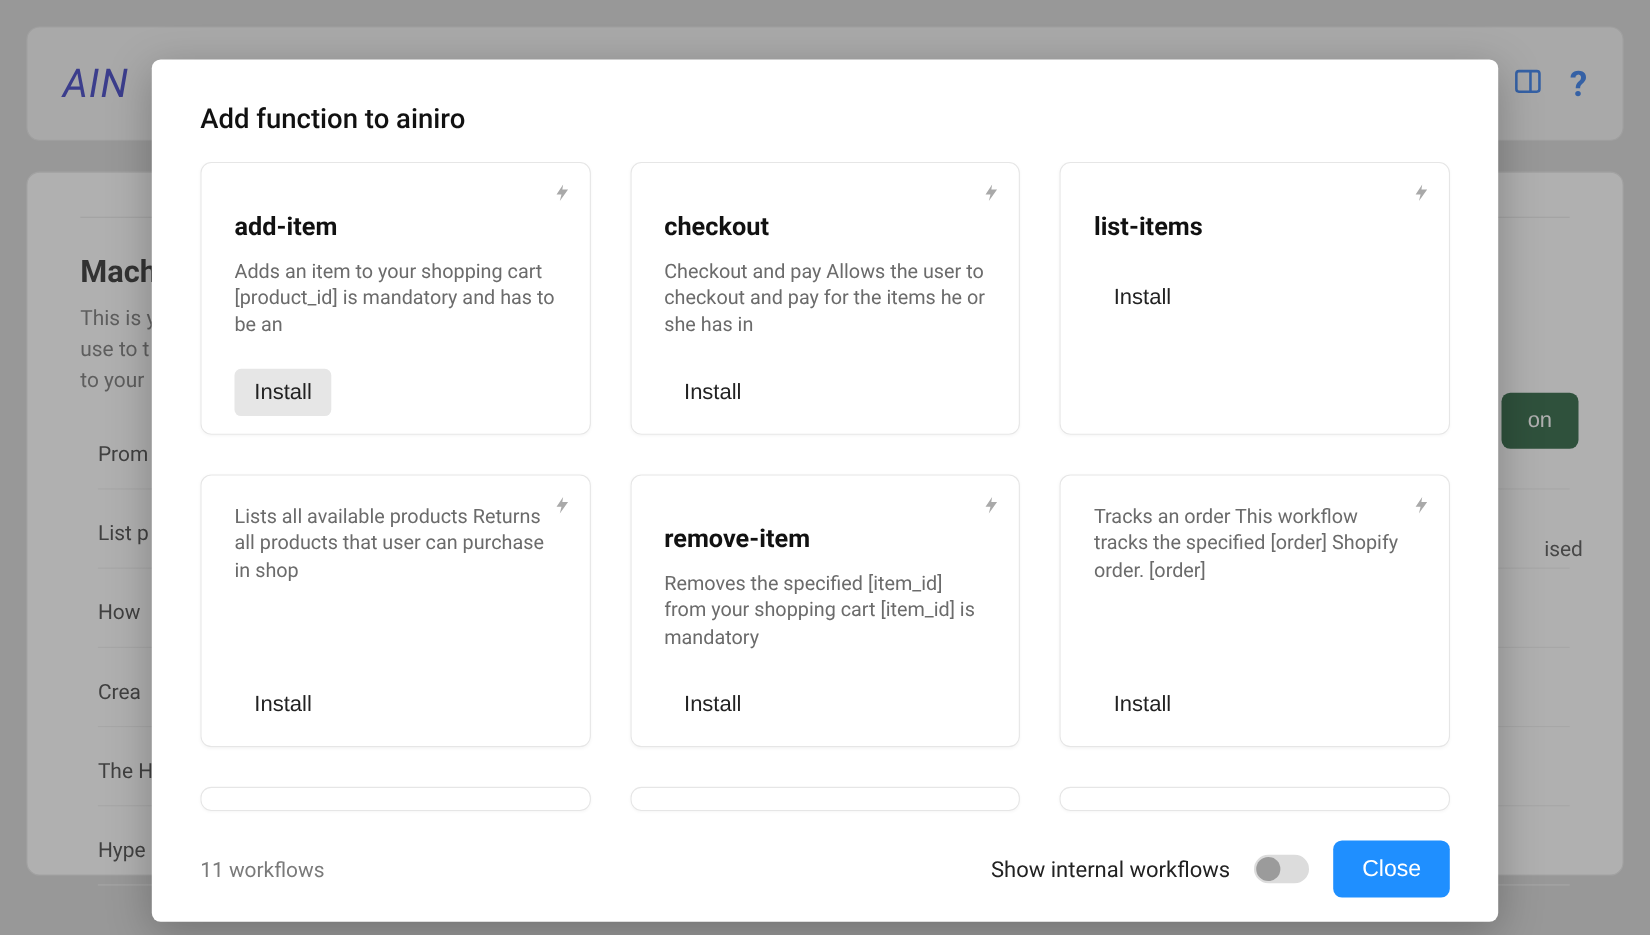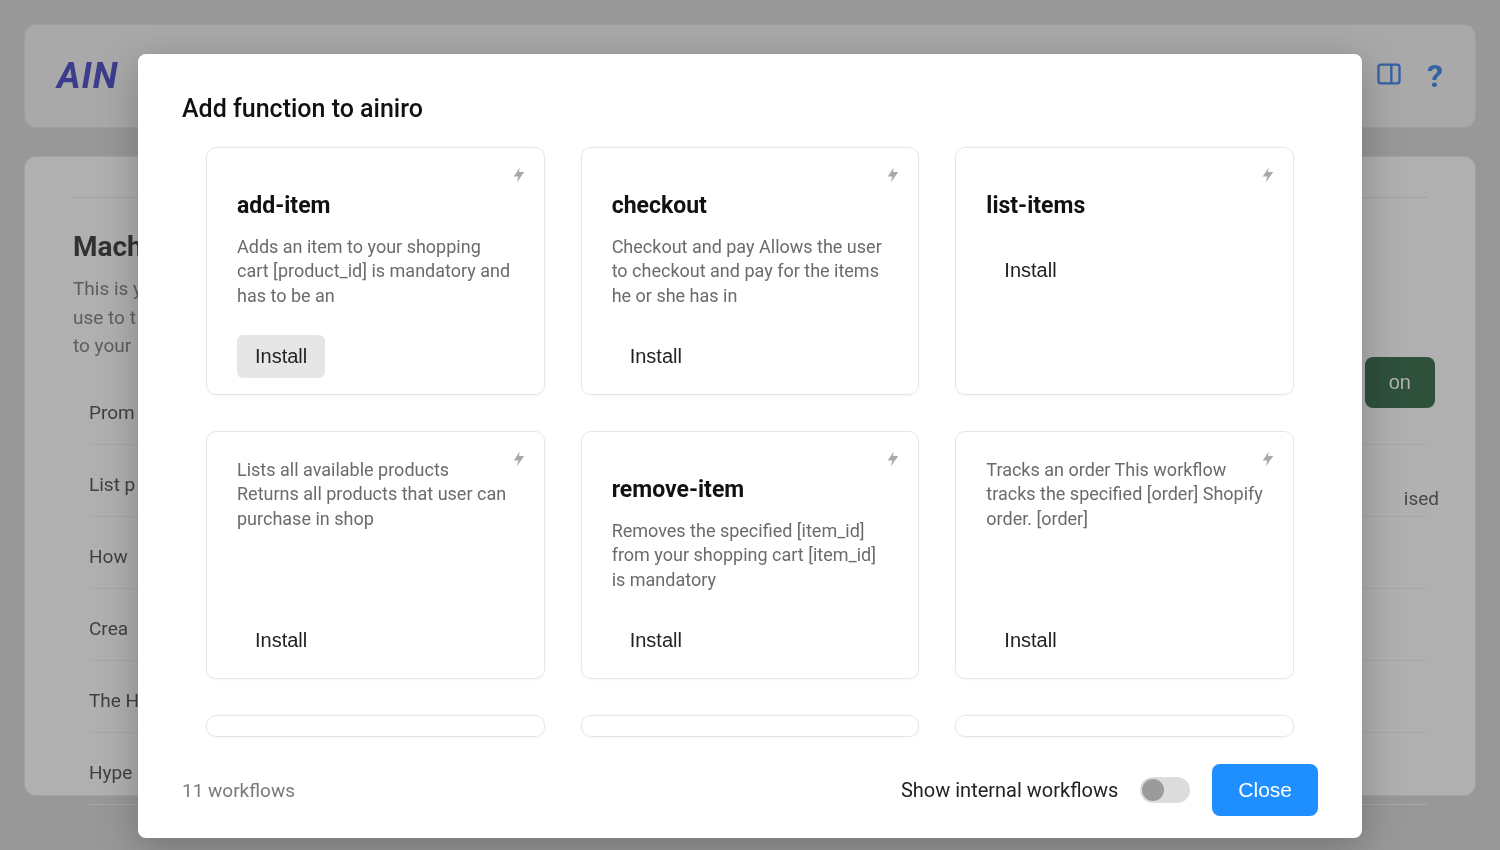--- a/index.html
+++ b/index.html
@@ -24,21 +24,21 @@
     border-radius: 12px;
     height: 104px;
     display: flex;
     align-items: center;
     justify-content: space-between;
     padding: 0 32px;
     margin-bottom: 28px;
   }
   .logo {
     font-size: 36px;
-    font-weight: 700;
+    font-weight: 400;
     color: #2b2fbd;
     letter-spacing: 1px;
     font-style: italic;
   }
   .top-right {
     display: flex;
     align-items: center;
     gap: 24px;
   }
   .panel-icon svg { width: 28px; height: 28px; stroke: #1f6feb; fill: none; stroke-width: 2; }
@@ -128,21 +128,21 @@
     overflow: hidden;
   }
   .modal-header {
     padding: 40px 44px 24px 44px;
     font-size: 25px;
     font-weight: 500;
     color: #111;
   }
   .modal-body {
     flex: 1;
-    padding: 0 68px;
+    padding: 0 44px;
     overflow-y: auto;
     position: relative;
   }
   .modal-body::-webkit-scrollbar { width: 10px; }
   .modal-body::-webkit-scrollbar-thumb { background: #c9c9c9; border-radius: 5px; }
   .modal-body::-webkit-scrollbar-track { background: transparent; }
 
   .cards-grid {
     display: grid;
     grid-template-columns: repeat(3, 1fr);

